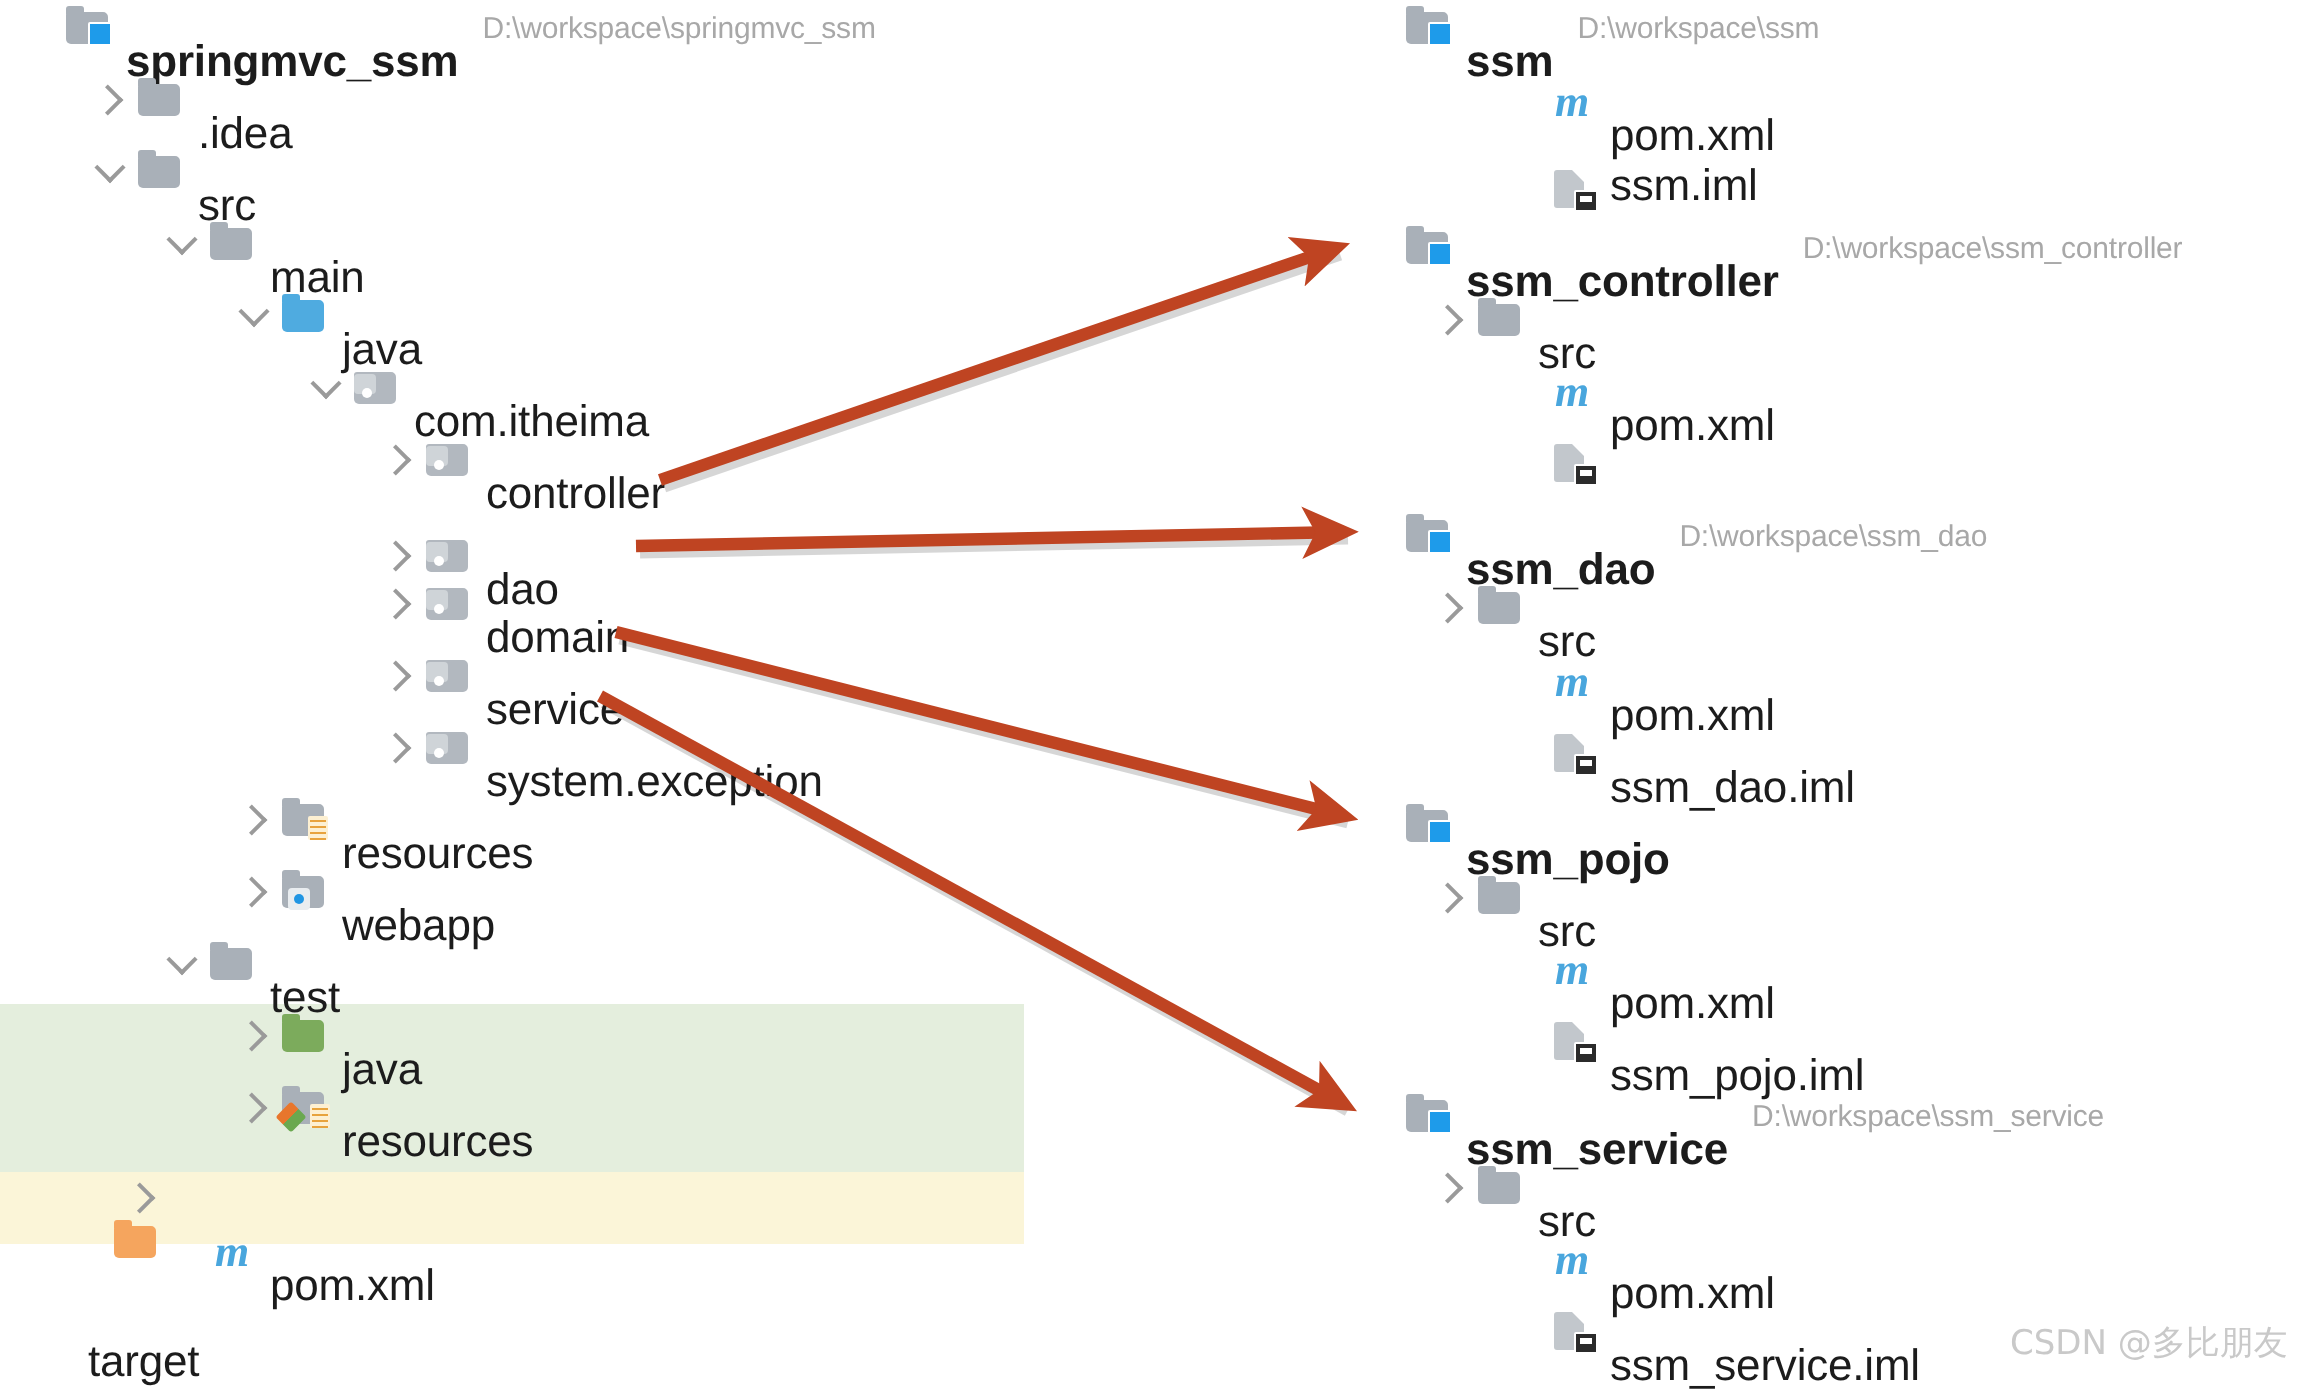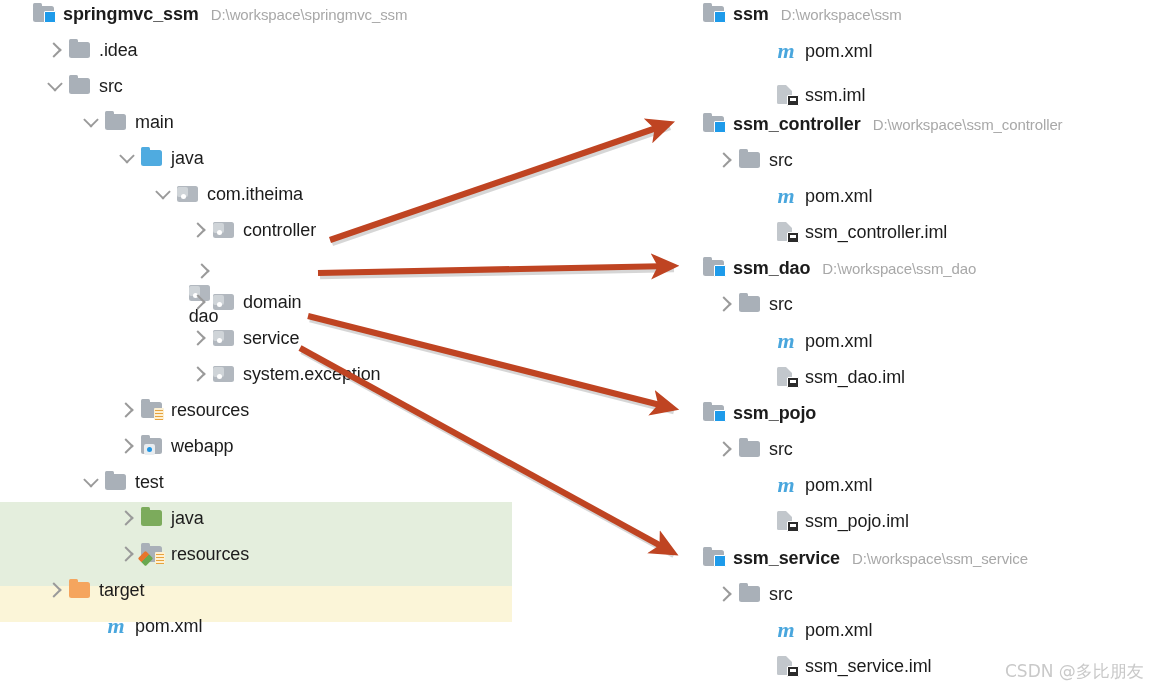--- a/index.html
+++ b/index.html
@@ -56,23 +56,24 @@
   .arrow-toggle.blank::before { display: none; }
 
   .node-icon {
     width: 24px;
     height: 22px;
     flex: 0 0 24px;
     position: relative;
     margin-right: 7px;
   }
   .node-label {
-    font-size: 18px;
+    font-size: 22px;
     color: #1c1c1c;
     letter-spacing: -0.1px;
+    margin-top: 34px;
   }
   .node-label.bold { font-weight: bold; }
   .node-path {
     font-size: 15px;
     color: #a8a8a8;
     margin-left: 12px;
     letter-spacing: -0.1px;
   }
 
   
@@ -346,21 +347,21 @@
       </div>
       <div class="tree-row" style="left: 188px; top: 212px;">
         <span class="arrow-toggle collapsed"></span>
         <span class="node-icon icon-package">
           <span class="ic-folder">
             <span class="pkg-dot"></span>
           </span>
         </span>
         <span class="node-label">controller</span>
       </div>
-      <div class="tree-row" style="left: 188px; top: 260px; flex-direction: column;">
+      <div class="tree-row" style="left: 188px; top: 260px;">
         <span class="arrow-toggle collapsed"></span>
         <span class="node-icon icon-package">
           <span class="ic-folder">
             <span class="pkg-dot"></span>
           </span>
         </span>
         <span class="node-label">dao</span>
       </div>
       <div class="tree-row" style="left: 188px; top: 284px;">
         <span class="arrow-toggle collapsed"></span>
@@ -424,21 +425,21 @@
       <div class="tree-row" style="left: 116px; top: 536px;">
         <span class="arrow-toggle collapsed"></span>
         <span class="node-icon icon-folder-gray icon-test-resources">
           <span class="ic-folder">
             <span class="res-lines"></span>
             <span class="diamond"></span>
           </span>
         </span>
         <span class="node-label">resources</span>
       </div>
-      <div class="tree-row" style="left: 44px; top: 572px;">
+      <div class="tree-row" style="left: 44px; top: 588px; flex-direction: column;">
         <span class="arrow-toggle collapsed"></span>
         <span class="node-icon icon-folder-orange">
           <span class="ic-folder"></span>
         </span>
         <span class="node-label">target</span>
       </div>
       <div class="tree-row" style="left: 80px; top: 608px;">
         <span class="arrow-toggle blank"></span>
         <span class="node-icon icon-maven">m</span>
         <span class="node-label">pom.xml</span>
@@ -490,21 +491,20 @@
         <span class="arrow-toggle blank"></span>
         <span class="node-icon icon-maven">m</span>
         <span class="node-label">pom.xml</span>
       </div>
       <div class="tree-row" style="left: 750px; top: 214px;">
         <span class="arrow-toggle blank"></span>
         <span class="node-icon icon-iml">
           <span class="doc"></span>
           <span class="sq"></span>
         </span>
-        <span class="node-label">ssm_controller.iml</span>
       </div>
       <div class="tree-row" style="left: 678px; top: 250px;">
         <span class="arrow-toggle blank"></span>
         <span class="node-icon icon-folder-gray icon-module">
           <span class="ic-folder">
             <span class="badge-sq"></span>
           </span>
         </span>
         <span class="node-label bold">ssm_dao</span>
         <span class="node-path">D:\workspace\ssm_dao</span>

